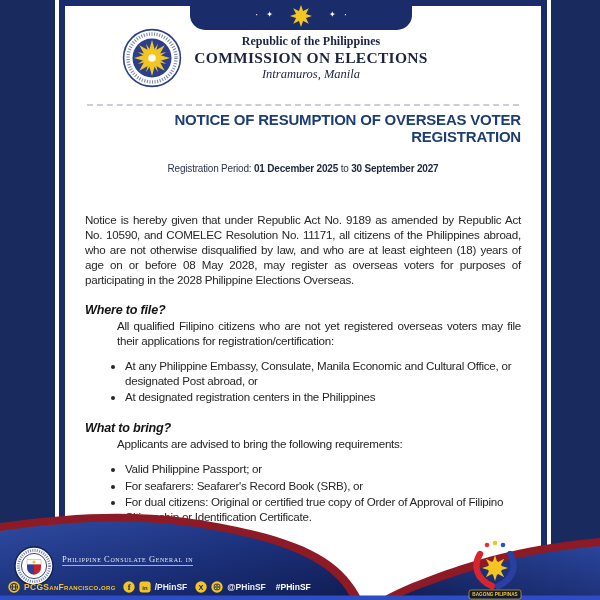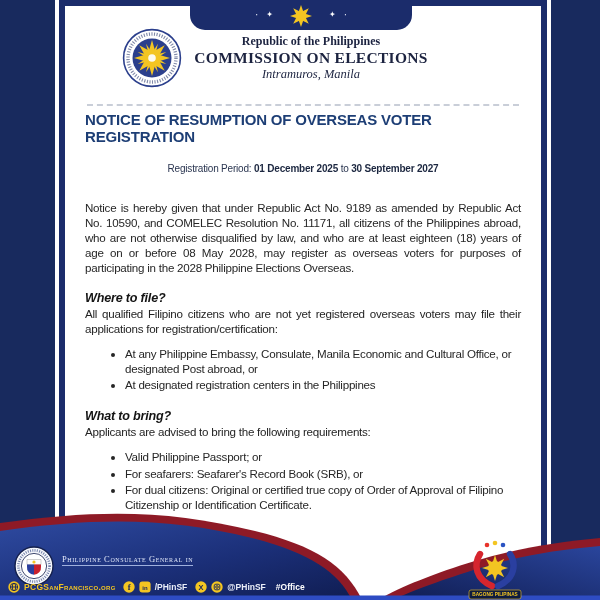--- a/index.html
+++ b/index.html
@@ -20,29 +20,29 @@
   
   .hdr-row{margin-top:22px;display:flex;justify-content:center;align-items:center;gap:12px;
            transform:translateX(-28px);}
   .hdr-text{text-align:center;font-family:"Liberation Serif",serif;color:#1c2340;}
   .hdr-line1{font-size:12px;font-weight:bold;}
   .hdr-line2{font-size:15.5px;font-weight:bold;letter-spacing:.3px;}
   .hdr-line3{font-size:12.5px;font-weight:normal;font-style:italic;}
 
   .divider{border-top:2px dashed #c9ced8;margin:16px 2px 0;}
 
-  .notice-title{margin-top:5px;text-align:left;color:#1d3e75;font-weight:bold;
+  .notice-title{margin-top:5px;text-align:right;color:#1d3e75;font-weight:bold;
                 font-size:15px;letter-spacing:-0.2px;}
   .notice-period{text-align:center;font-size:10px;color:#2a3550;margin-top:18px;letter-spacing:-0.2px;}
   .notice-period b{color:#1c2740;}
 
-  .para{margin-top:26px;font-size:11.6px;line-height:15px;text-align:justify;
+  .para{margin-top:38px;font-size:11.6px;line-height:15px;text-align:justify;
         letter-spacing:-0.25px;color:#262626;}
   .sec-h{margin-top:16px;font-size:12.6px;font-weight:bold;color:#141414;letter-spacing:-0.2px;font-style:italic;}
-  .sec-p{margin-top:2px;font-size:11.6px;line-height:14.5px;letter-spacing:-0.25px;text-align:justify;}
+  .sec-p{margin-top:2px;font-size:11.6px;line-height:14.5px;letter-spacing:-0.25px;text-align:justify;margin-left:32px;}
   ul.blist{margin:11px 0 0;padding-left:40px;}
   ul.blist li{font-size:11.6px;line-height:14.5px;letter-spacing:-0.25px;margin-bottom:2px;color:#262626;}
 
   
   .footer-svg{position:absolute;left:0;top:505px;width:600px;height:95px;z-index:4;display:block;}
   .footer-content{position:absolute;left:0;top:505px;width:528px;height:95px;z-index:5;}
   .seal-pcg{position:absolute;left:14px;top:41px;}
   .consulate{position:absolute;left:62px;top:43px;font-family:"Liberation Serif",serif;}
   .consulate-label{font-variant:small-caps;font-size:8.5px;color:#dfe6f8;letter-spacing:.6px;
                    border-bottom:1px solid #9fb0dd;padding-bottom:1px;display:inline-block;}
@@ -245,21 +245,21 @@
       <svg width="12" height="12" viewBox="0 0 12 12" aria-hidden="true">
         <circle cx="6" cy="6" r="5.7" fill="#f3c522"></circle>
         <text x="6" y="8.8" font-size="7.4" font-weight="bold" fill="#15235c" text-anchor="middle" font-family="Liberation Sans, sans-serif">X</text>
       </svg>
       <svg width="12" height="12" viewBox="0 0 12 12" aria-hidden="true">
         <circle cx="6" cy="6" r="5.7" fill="#f3c522"></circle>
         <rect x="3.2" y="3.2" width="5.6" height="5.6" rx="1.7" fill="none" stroke="#15235c" stroke-width="0.9"></rect>
         <circle cx="6" cy="6" r="1.3" fill="none" stroke="#15235c" stroke-width="0.9"></circle>
       </svg>
       <span class="handle">@PHinSF</span>
-      <span class="tag">#Office</span>
+      <span class="tag">#PHinSF</span>
     </div>
 
     <svg class="bagong" width="54" height="62" viewBox="0 0 54 62" aria-hidden="true">
       <circle cx="19" cy="7" r="2.3" fill="#e8332a"></circle>
       <circle cx="27" cy="5" r="2.3" fill="#f3c522"></circle>
       <circle cx="35" cy="7" r="2.3" fill="#2a53c2"></circle>
       <path d="M12,16 C5,27 8,41 24,48" stroke="#d6252e" stroke-width="6.4" fill="none" stroke-linecap="round"></path>
       <path d="M42,16 C49,27 46,41 30,48" stroke="#2a3fa0" stroke-width="6.4" fill="none" stroke-linecap="round"></path>
       <g transform="translate(27,30)" fill="#f3c522">
         <circle r="7"></circle>

